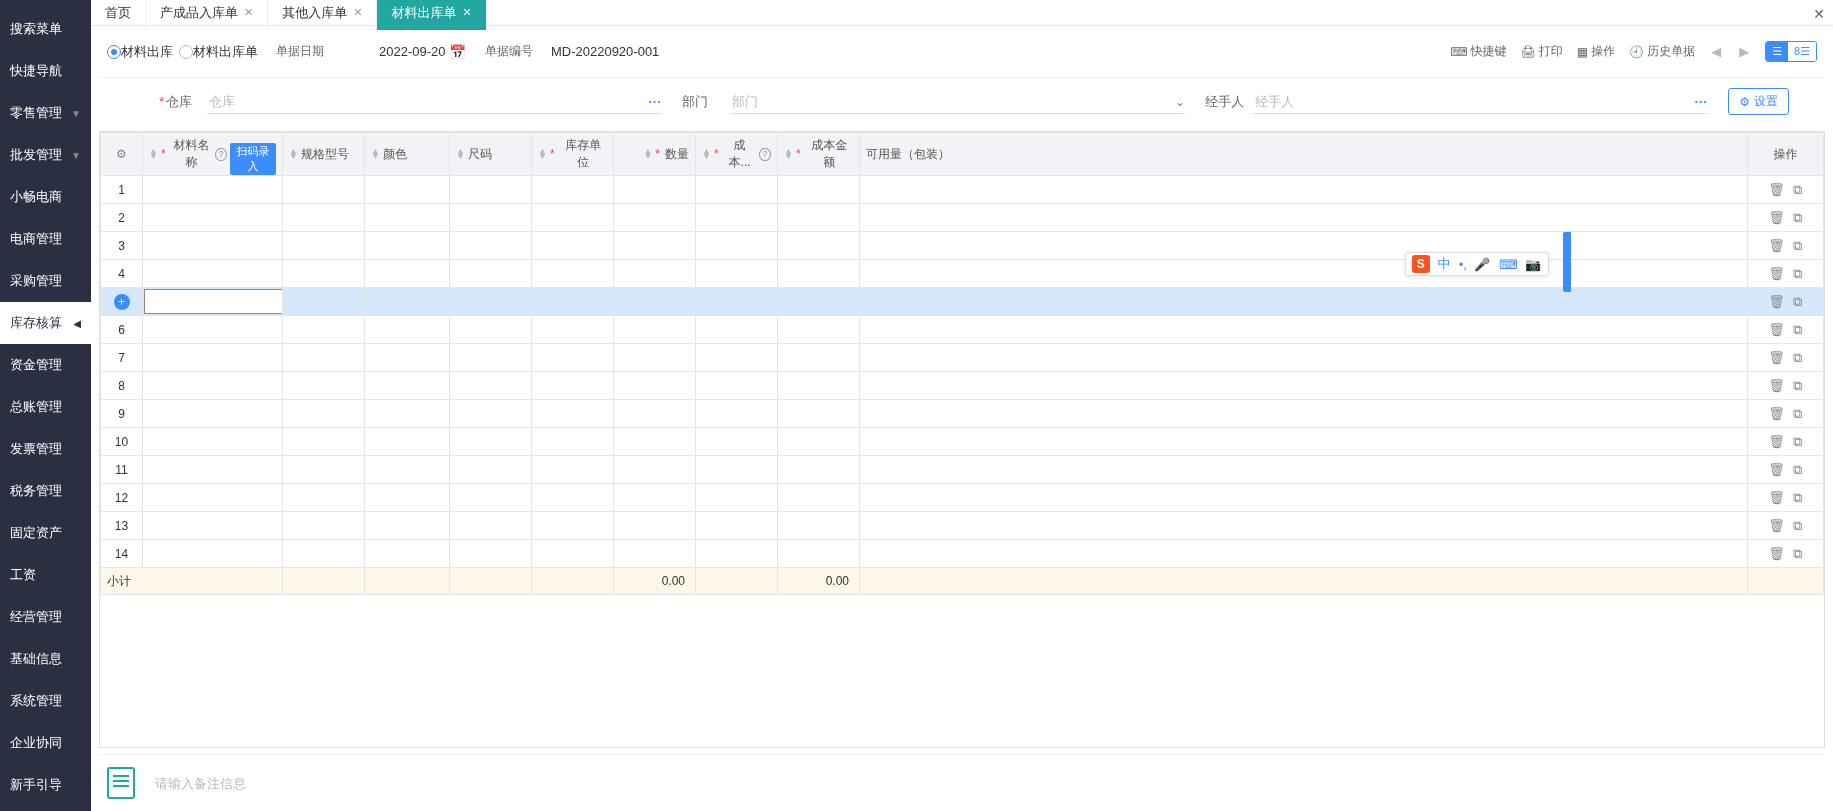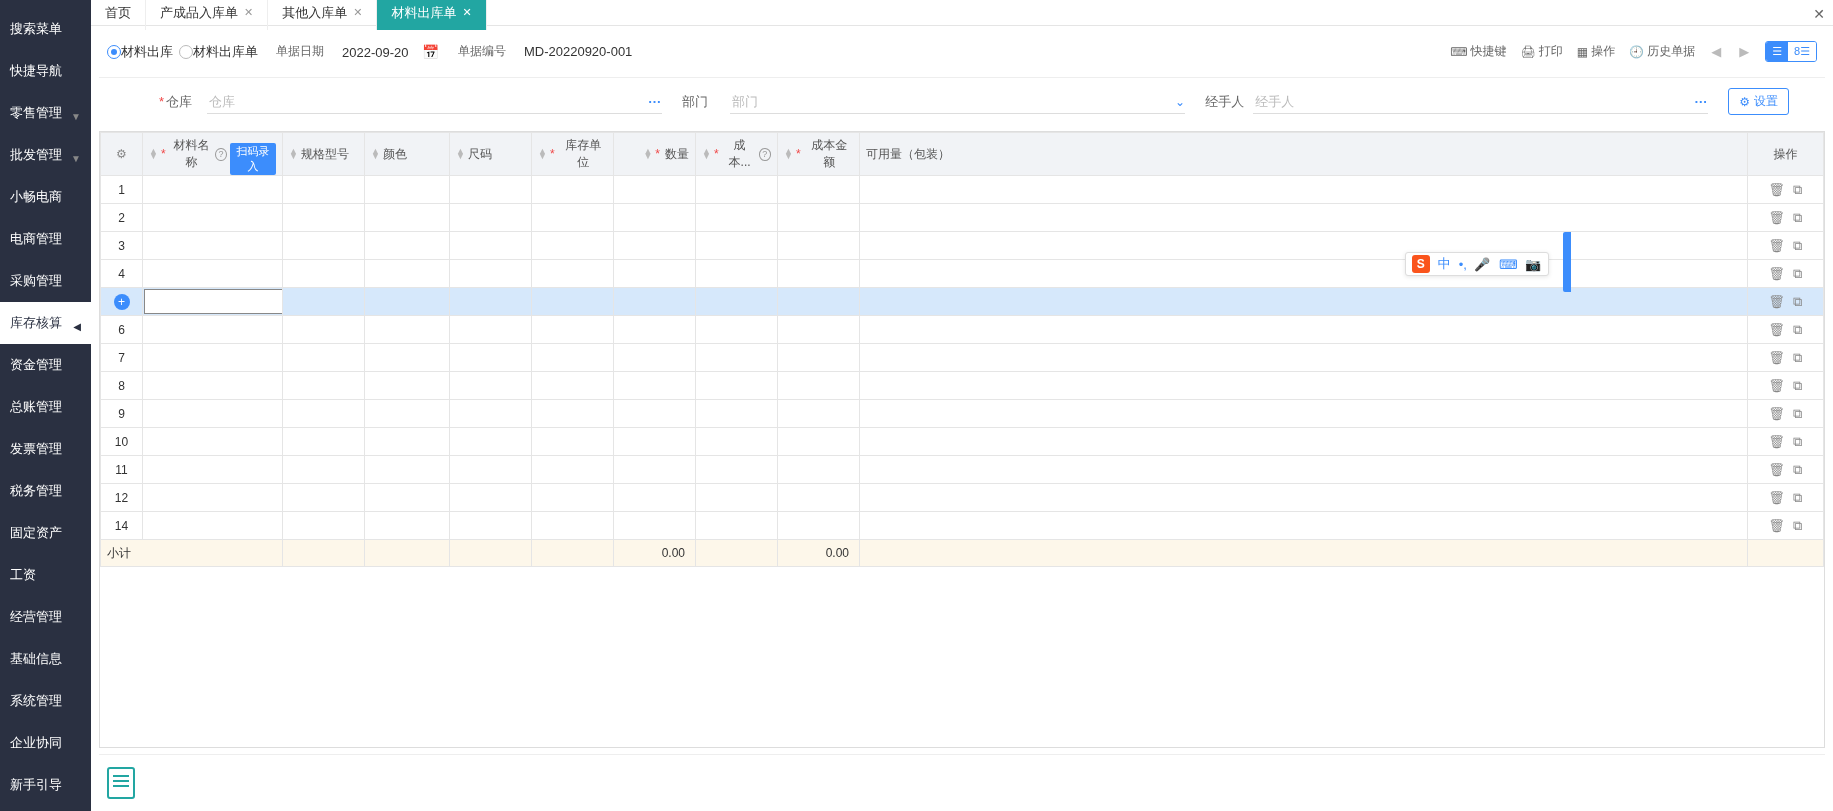--- a/index.html
+++ b/index.html
@@ -2,21 +2,21 @@
 <html><head>
 <meta charset="utf-8">
 <style>
 * { margin: 0; padding: 0; box-sizing: border-box; font-family: "Microsoft YaHei", -apple-system, sans-serif; }
 body { background: #fff; font-size: 13px; color: #333; overflow: hidden; }
 
 .app { display: flex; height: 811px; width: 1833px; }
 
 
 .sidebar { width: 91px; background: #2a3041; color: #fff; display: flex; flex-direction: column; padding-top: 8px; }
-.sidebar-item { padding: 12px 10px; cursor: pointer; font-size: 13px; display: flex; align-items: flex-end; justify-content: space-between; }
+.sidebar-item { padding: 12px 10px; cursor: pointer; font-size: 13px; display: flex; align-items: center; justify-content: space-between; }
 .sidebar-item.active { background: #fff; color: #2a3041; position: relative; }
 .sidebar-item .chev { font-size: 10px; color: #888; }
 .sidebar-item.active .chev { color: #2a3041; }
 
 
 .main { flex: 1; display: flex; flex-direction: column; background: #f5f6fa; }
 
 
 .tabs { display: flex; align-items: center; background: #fff; height: 26px; border-bottom: 1px solid #e5e5e5; position: relative; }
 .tab { padding: 0 14px; height: 34px; display: flex; align-items: center; gap: 6px; cursor: pointer; font-size: 13px; border-right: 1px solid #eee; }
@@ -196,21 +196,21 @@
           <div class="radio checked">
             <span class="radio-c"></span>
             <span>材料出库</span>
           </div>
           <div class="radio">
             <span class="radio-c"></span>
             <span>材料出库单</span>
           </div>
         </div>
         <span class="field-lbl">单据日期</span>
-        <span style="display:flex;align-items:flex-end;gap:14px;">
+        <span style="display:flex;align-items:center;gap:4px;margin-left:37px;">
           <span>2022-09-20</span>
           <span class="date-ico">📅</span>
         </span>
         <span class="field-lbl">单据编号</span>
         <span>MD-20220920-001</span>
 
         <div class="toolbar-right">
           <span class="tool-link">
               <span>⌨</span>
               <span>快捷键</span>
@@ -541,20 +541,38 @@
                 <td></td>
                 <td></td>
                 <td class="col-ops">
                   <div class="col-ops-cell">
                     <span class="op-icon">🗑</span>
                     <span class="op-icon">⧉</span>
                   </div>
                 </td>
               </tr>
               <tr>
+                <td class="col-num">13</td>
+                <td></td>
+                <td></td>
+                <td></td>
+                <td></td>
+                <td></td>
+                <td></td>
+                <td></td>
+                <td></td>
+                <td></td>
+                <td class="col-ops">
+                  <div class="col-ops-cell">
+                    <span class="op-icon">🗑</span>
+                    <span class="op-icon">⧉</span>
+                  </div>
+                </td>
+              </tr>
+              <tr>
                 <td class="col-num">14</td>
                 <td></td>
                 <td></td>
                 <td></td>
                 <td></td>
                 <td></td>
                 <td></td>
                 <td></td>
                 <td></td>
                 <td></td>
@@ -576,20 +594,21 @@
                 <td class="num-r">0.00</td>
                 <td></td>
                 <td></td>
               </tr>
             </tbody>
         </table>
       </div>
 
       <div class="footer">
         <div class="note-ico"></div>
+        <input class="note-input" placeholder="请输入备注信息" style="">
       </div>
     </div>
   </div>
 </div>
 
 <div class="ime-tab"></div>
 <div class="ime">
   <div class="ime-logo">S</div>
   <span class="ime-item">中</span>
   <span class="ime-item">•,</span>

